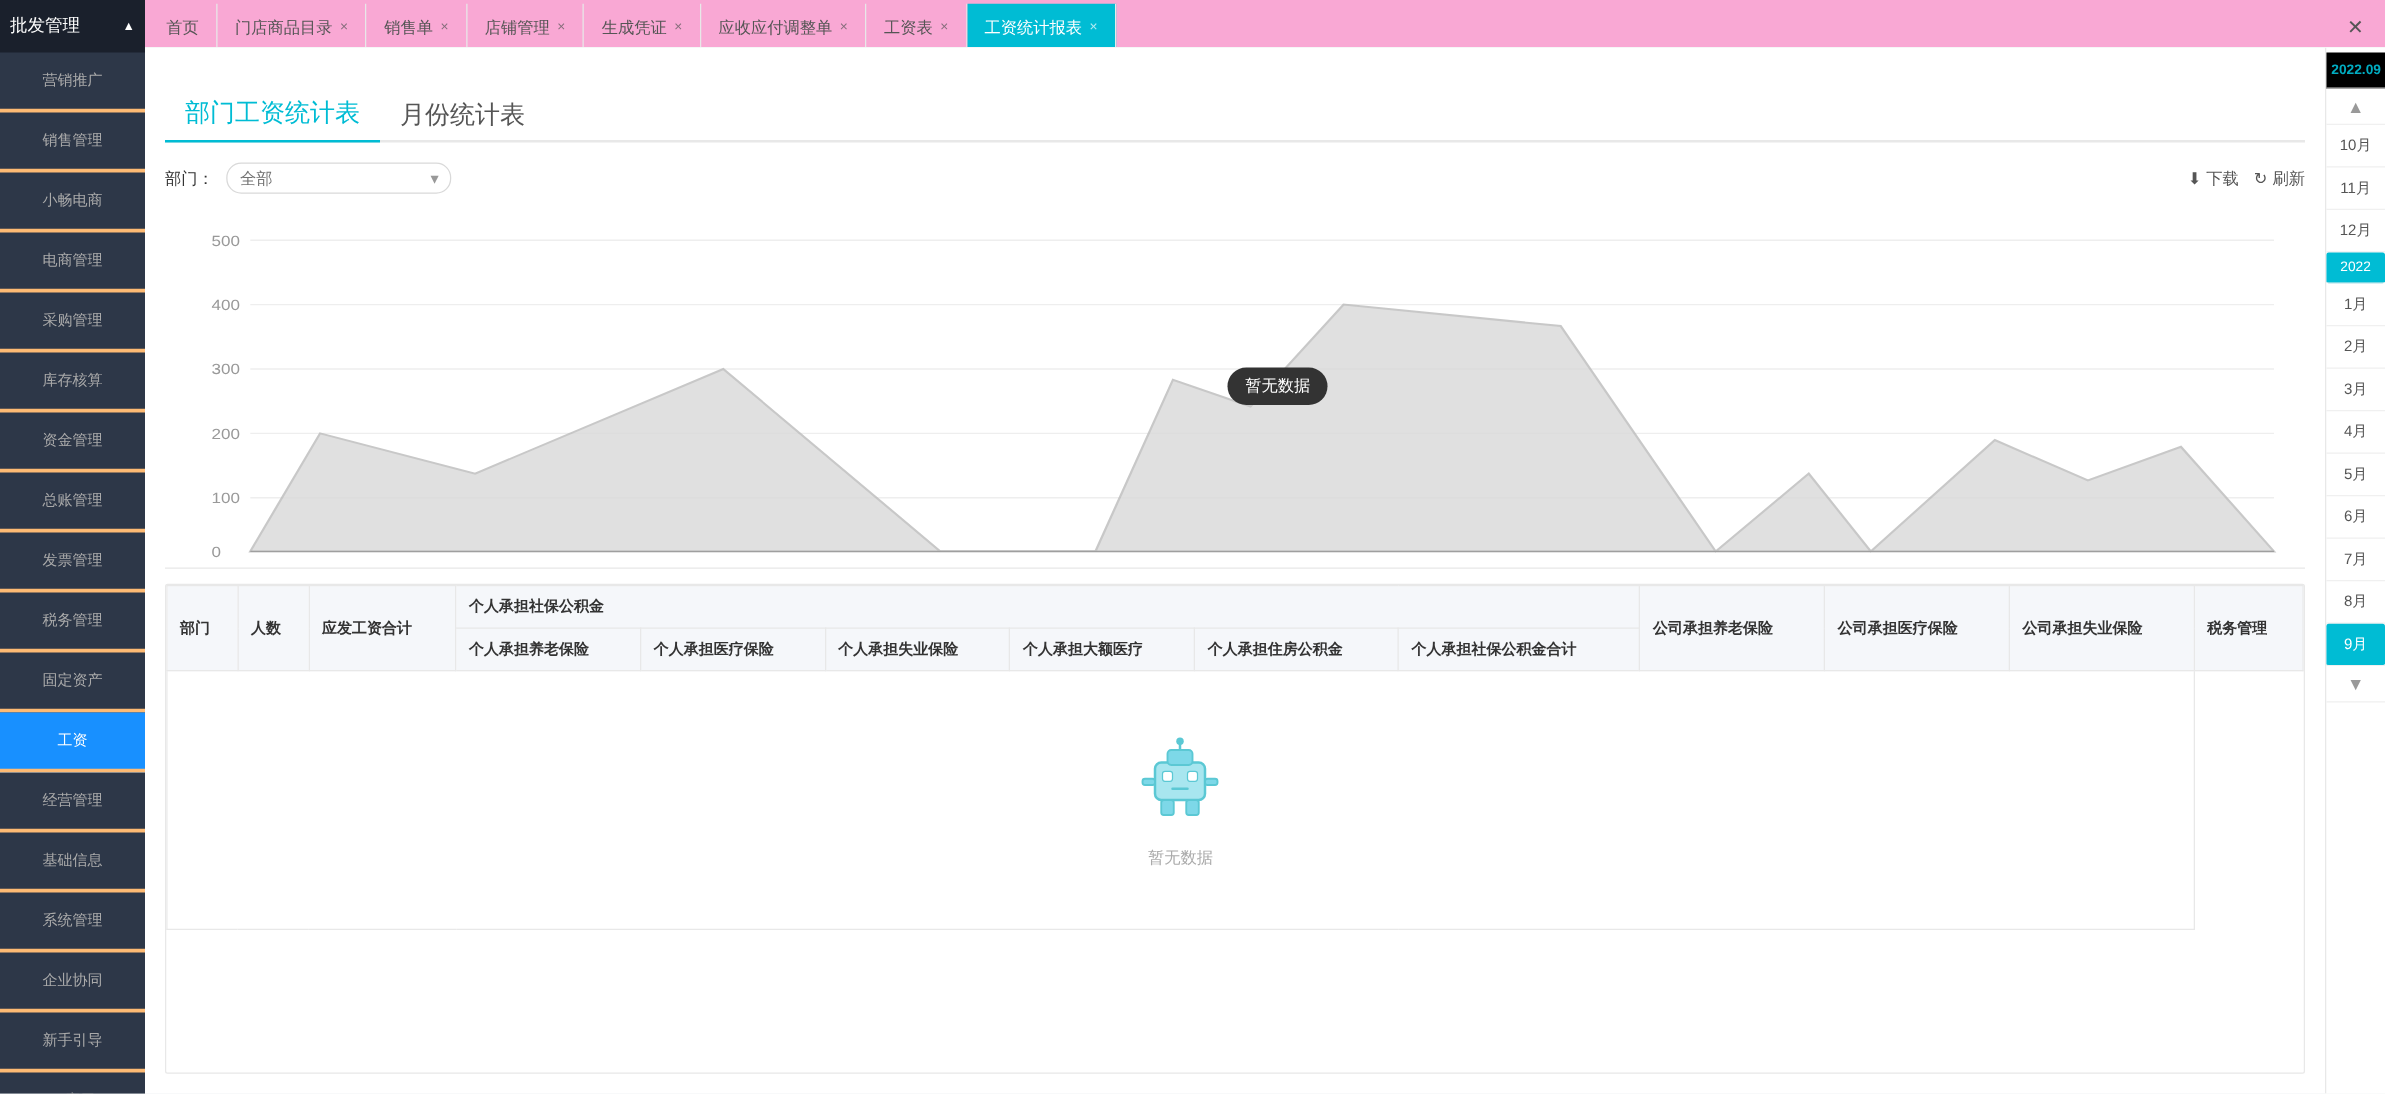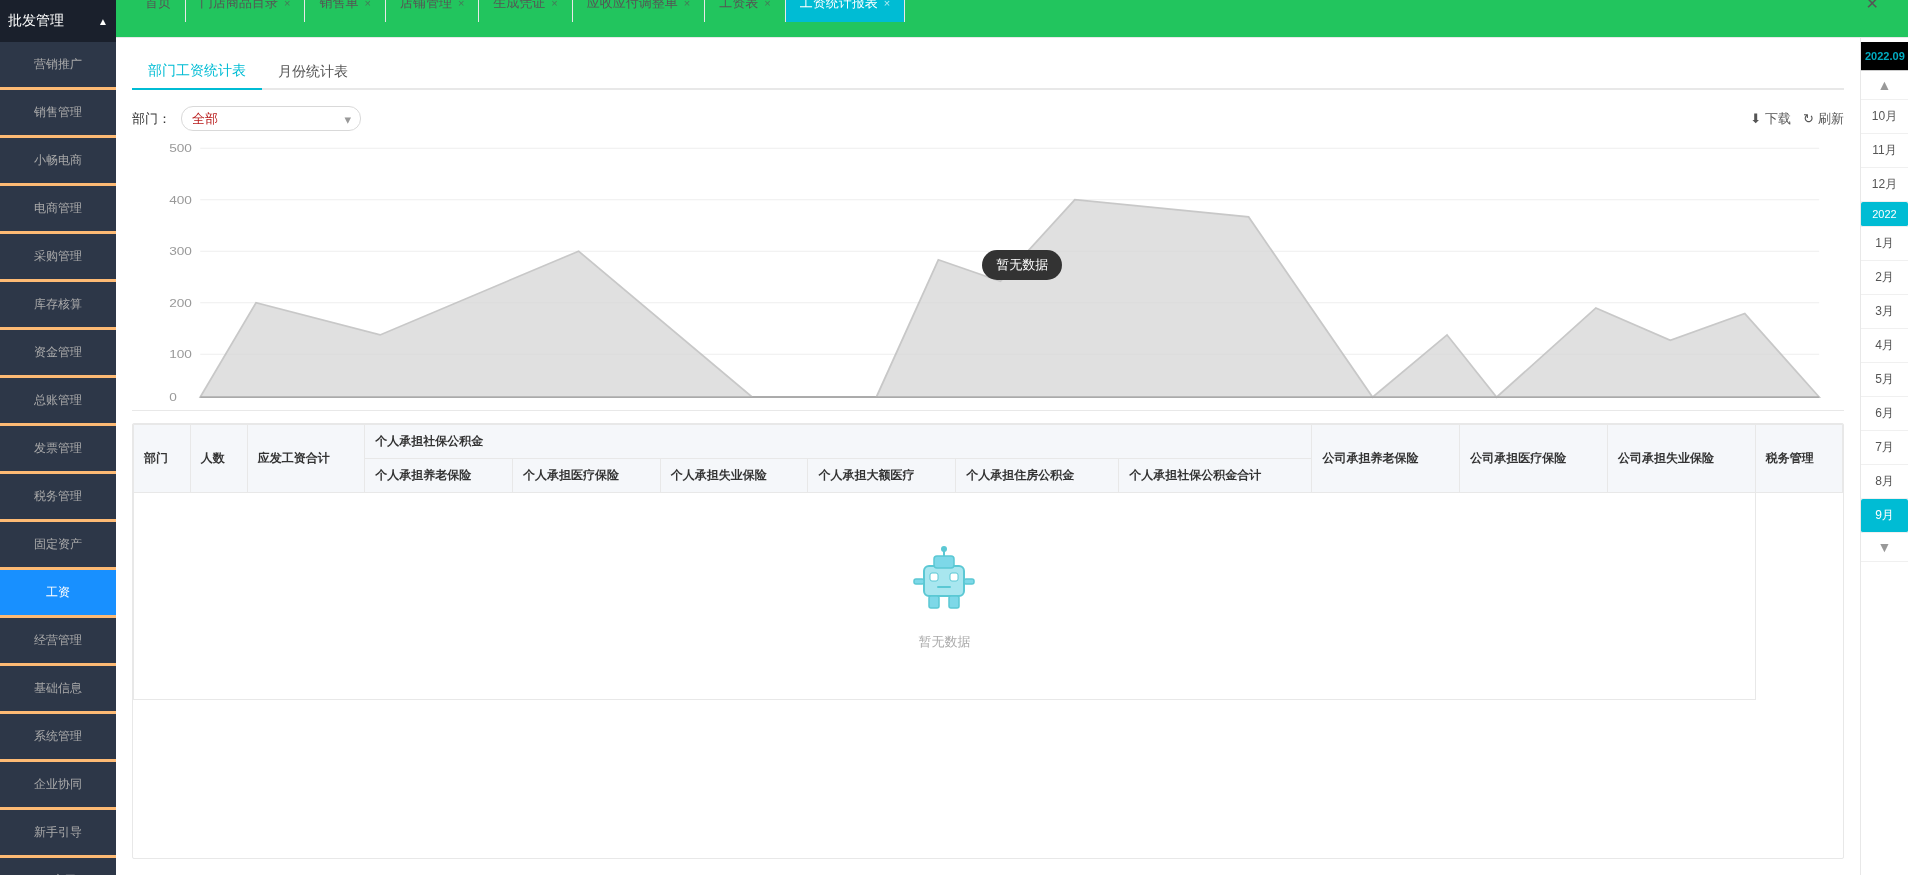--- a/index.html
+++ b/index.html
@@ -48,25 +48,25 @@
     
     .main {
       flex: 1;
       display: flex;
       flex-direction: column;
       overflow: hidden;
     }
 
     
     .tab-bar {
-      background: #22c55e;
+      background: #f9a8d4;
       border-bottom: 1px solid #e8e8e8;
       display: flex;
-      align-items: flex-end;
-      padding: 15px;
+      align-items: flex-start;
+      padding: 3px;
       height: 38px;
       flex-shrink: 0;
       overflow-x: auto;
       white-space: nowrap;
     }
     .tab-item {
       display: inline-flex;
       align-items: center;
       padding: 0 14px;
       height: 38px;
@@ -110,48 +110,49 @@
 
     
     .sub-tabs {
       display: flex;
       align-items: center;
       border-bottom: 2px solid #e8e8e8;
       margin-bottom: 16px;
     }
     .sub-tab {
       padding: 8px 16px;
-      font-size: 14px;
+      font-size: 20px;
       color: #555;
       cursor: pointer;
       margin-bottom: -2px;
+      margin-top: 15px;
     }
     .sub-tab.active {
       color: #00bcd4;
       border-bottom: 2px solid #00bcd4;
     }
 
     
     .toolbar {
       display: flex;
       align-items: center;
       justify-content: space-between;
-      margin-bottom: 0;
+      margin-bottom: 20px;
     }
     .toolbar-left { display: flex; align-items: center; gap: 10px; }
     .toolbar-right { display: flex; align-items: center; gap: 12px; color: #555; font-size: 13px; }
     .toolbar-right .btn-action { display: flex; align-items: center; gap: 4px; cursor: pointer; }
 
     .dept-label { font-size: 13px; color: #333; }
     .dept-select {
       border: 1px solid #d9d9d9;
       border-radius: 12px;
       padding: 4px 28px 4px 10px;
       font-size: 13px;
-      color: #b91c1c;
+      color: #737373;
       background: #fff;
       appearance: none;
       cursor: pointer;
       width: 180px;
       position: relative;
     }
     .select-wrapper {
       position: relative;
       display: inline-block;
     }

